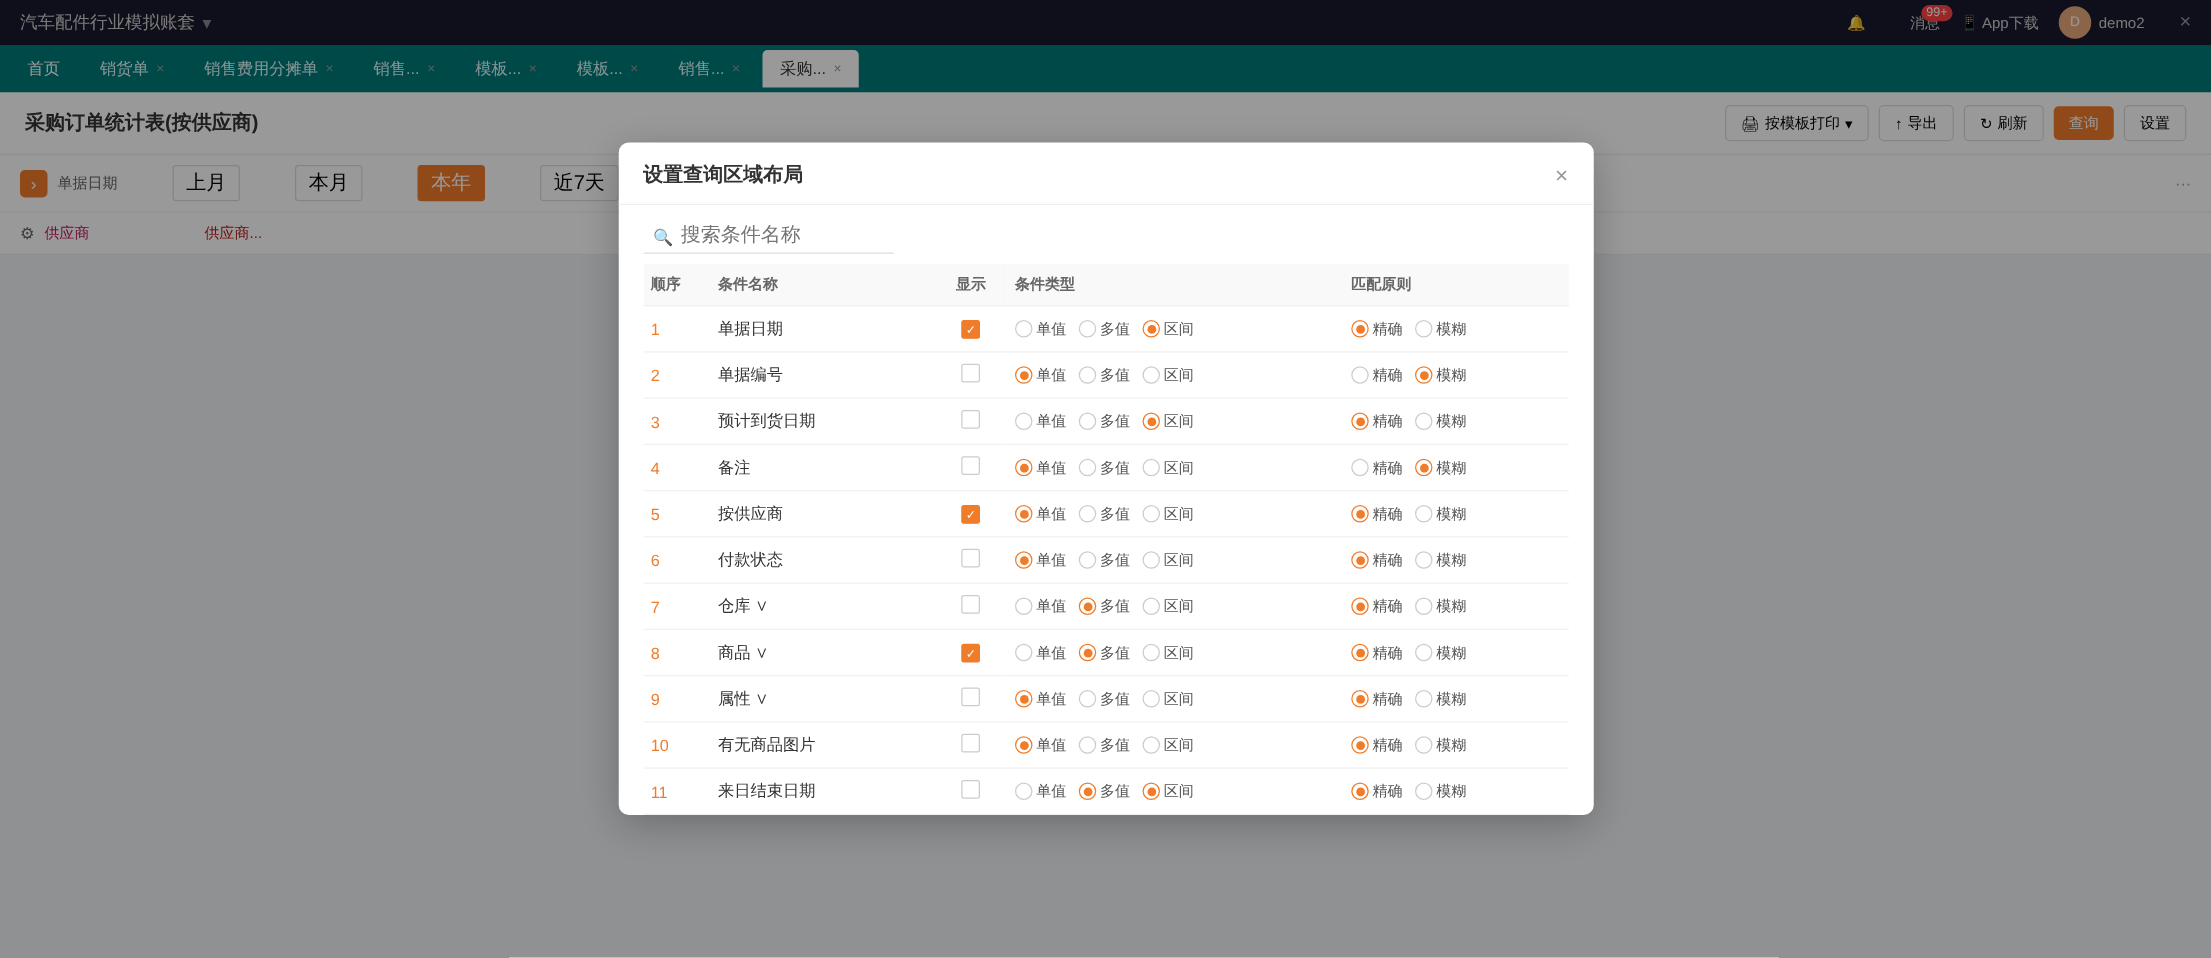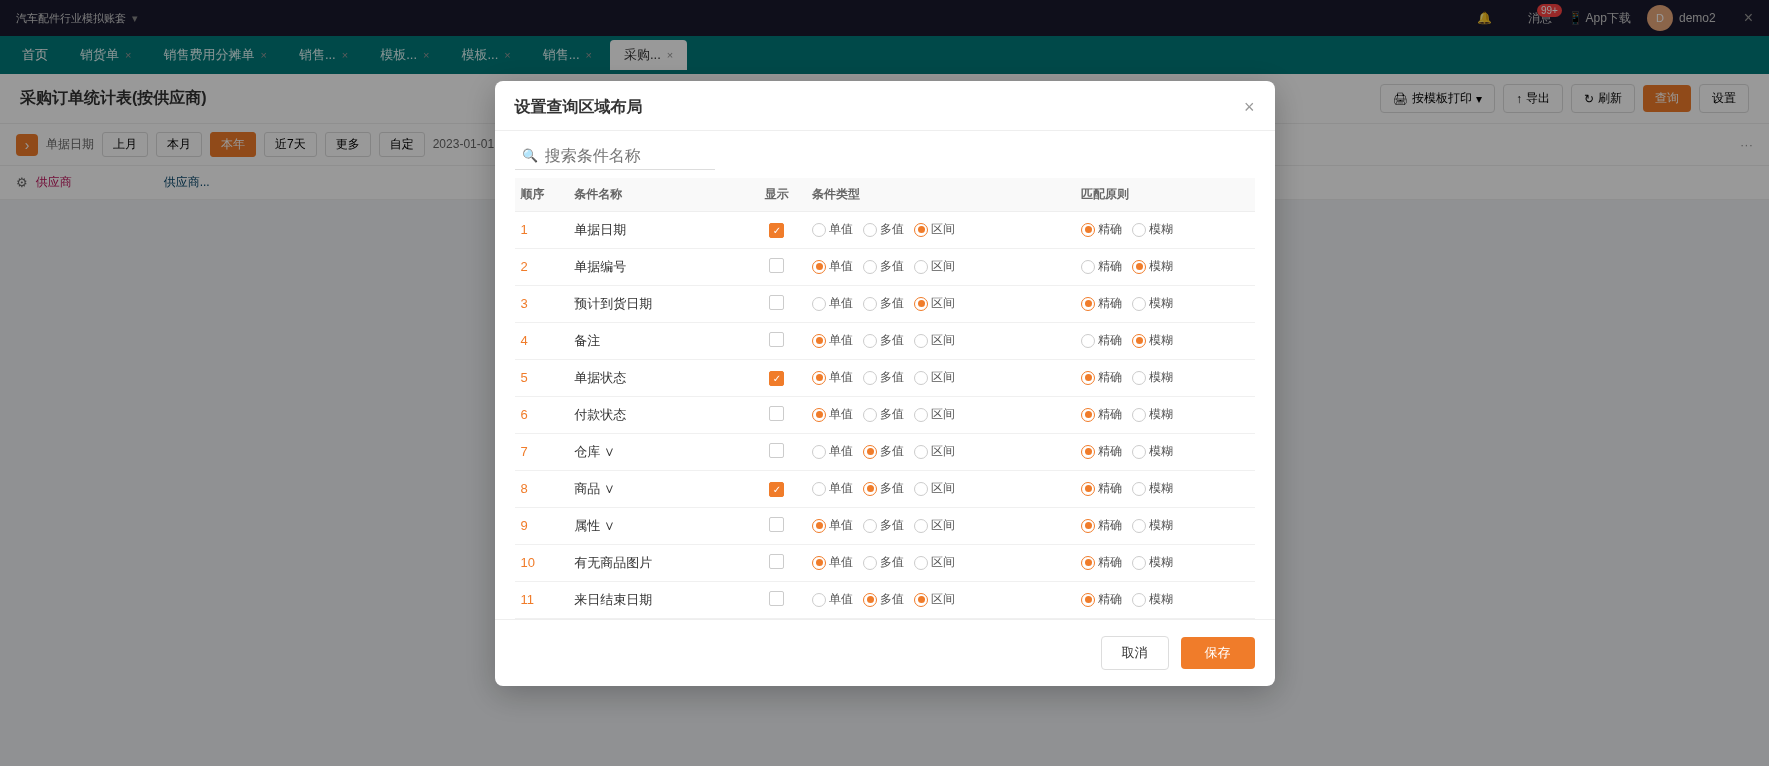--- a/index.html
+++ b/index.html
@@ -8,21 +8,21 @@
     
     .top-bar {
       background: #1a1a2e;
       height: 36px;
       display: flex;
       align-items: center;
       justify-content: space-between;
       padding: 0 16px;
       color: #ccc;
     }
-    .top-bar-left { font-size: 11px; display: flex; align-items: center; gap: 6px; }
+    .top-bar-left { font-size: 14px; display: flex; align-items: center; gap: 6px; }
     .top-bar-right { display: flex; align-items: center; gap: 16px; font-size: 12px; }
     .top-bar-right .notif { position: relative; cursor: pointer; }
     .badge {
       background: #ff4444;
       color: #fff;
       font-size: 10px;
       border-radius: 8px;
       padding: 1px 4px;
       position: absolute;
       top: -6px; right: -10px;
@@ -105,22 +105,23 @@
       cursor: pointer;
       font-size: 14px;
       display: flex; align-items: center; justify-content: center;
     }
     .filter-label { font-size: 12px; color: #666; }
     .filter-btn {
       padding: 3px 10px;
       border-radius: 3px;
       border: 1px solid #ddd;
       background: #fff;
-      font-size: 12px;
+      font-size: 16px;
       cursor: pointer;
+      margin-left: 36px;
     }
     .filter-btn.active-orange {
       background: #f07c2a;
       color: #fff;
       border-color: #f07c2a;
     }
     .filter-date { font-size: 12px; color: #666; }
     .filter-dots { color: #999; cursor: pointer; margin-left: auto; }
 
     
@@ -392,21 +393,21 @@
     <button class="filter-btn">更多</button>
     <button class="filter-btn">自定</button>
     <span class="filter-date">2023-01-01 至 2023-12-31</span>
     <span class="filter-dots">···</span>
   </div>
 
   <div class="table-section">
     <div class="table-toolbar">
       <span class="gear-icon">⚙</span>
       <span style="font-size:12px;color:#be185d;min-width:120px">供应商</span>
-      <span style="font-size:12px;color:#0c4a6e;min-width:120px">供应商...</span>
+      <span style="font-size:12px;color:#b91c1c;min-width:120px">供应商...</span>
     </div>
   </div>
 
   <div class="overlay">
     <div class="dialog">
 
       <div class="dialog-header">
         <span class="dialog-title">设置查询区域布局</span>
         <span class="dialog-close">×</span>
       </div>
@@ -558,21 +559,21 @@
                     </span>
                     <span class="radio-opt">
                       <span class="radio-circle selected"></span>
                       <span>模糊</span>
                     </span>
                   </div>
                 </td>
               </tr>
               <tr>
                 <td style="color: rgb(240, 124, 42); font-weight: 500;">5</td>
-                <td>单据状态</td>
+                <td>按供应商</td>
                 <td style="text-align: center;"><span class="cb checked">✓</span></td>
                 <td>
                   <div class="radio-group">
                     <span class="radio-opt">
                       <span class="radio-circle selected"></span>
                       <span>单值</span>
                     </span>
                     <span class="radio-opt">
                       <span class="radio-circle"></span>
                       <span>多值</span>
@@ -791,19 +792,15 @@
                       <span class="radio-circle"></span>
                       <span>模糊</span>
                     </span>
                   </div>
                 </td>
               </tr>
             </tbody>
         </table>
       </div>
 
-      <div class="dialog-footer">
-        <button class="btn-cancel">取消</button>
-        <button class="btn-save">保存</button>
-      </div>
     </div>
   </div>
 </div>
 
 </body></html>

